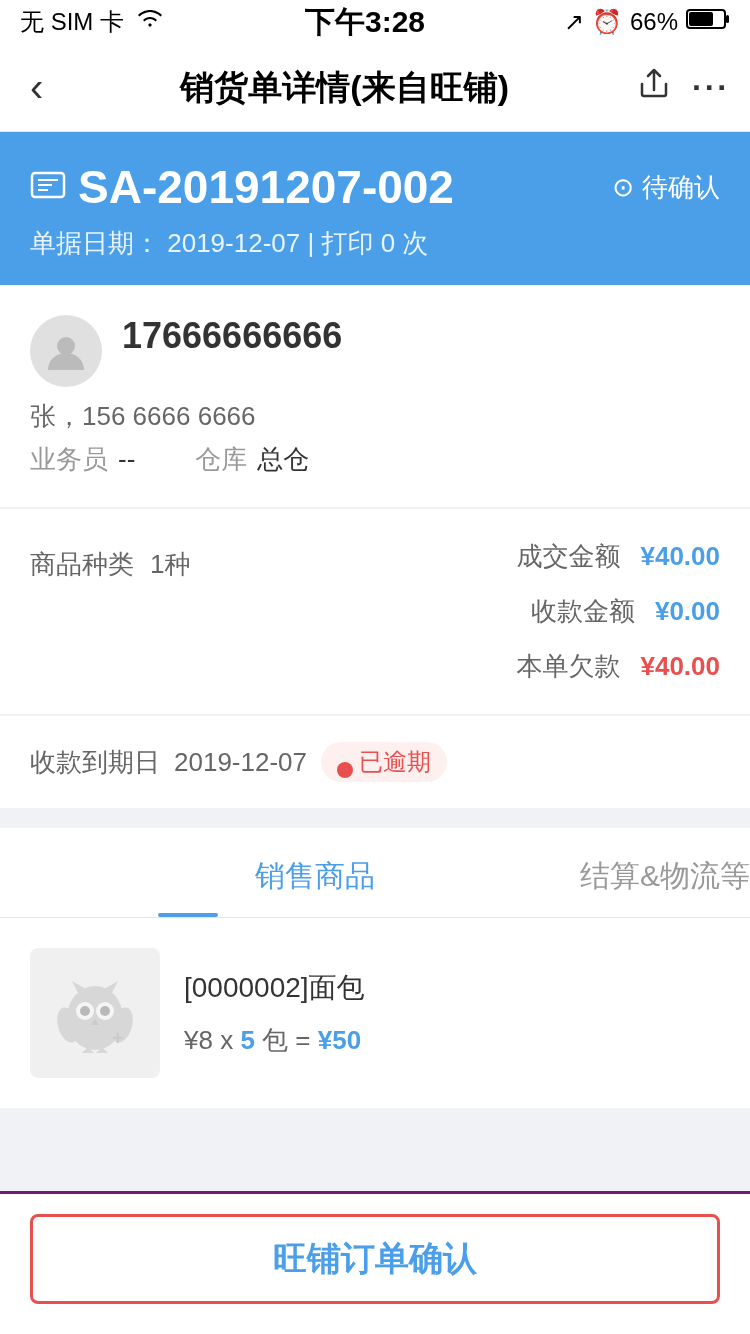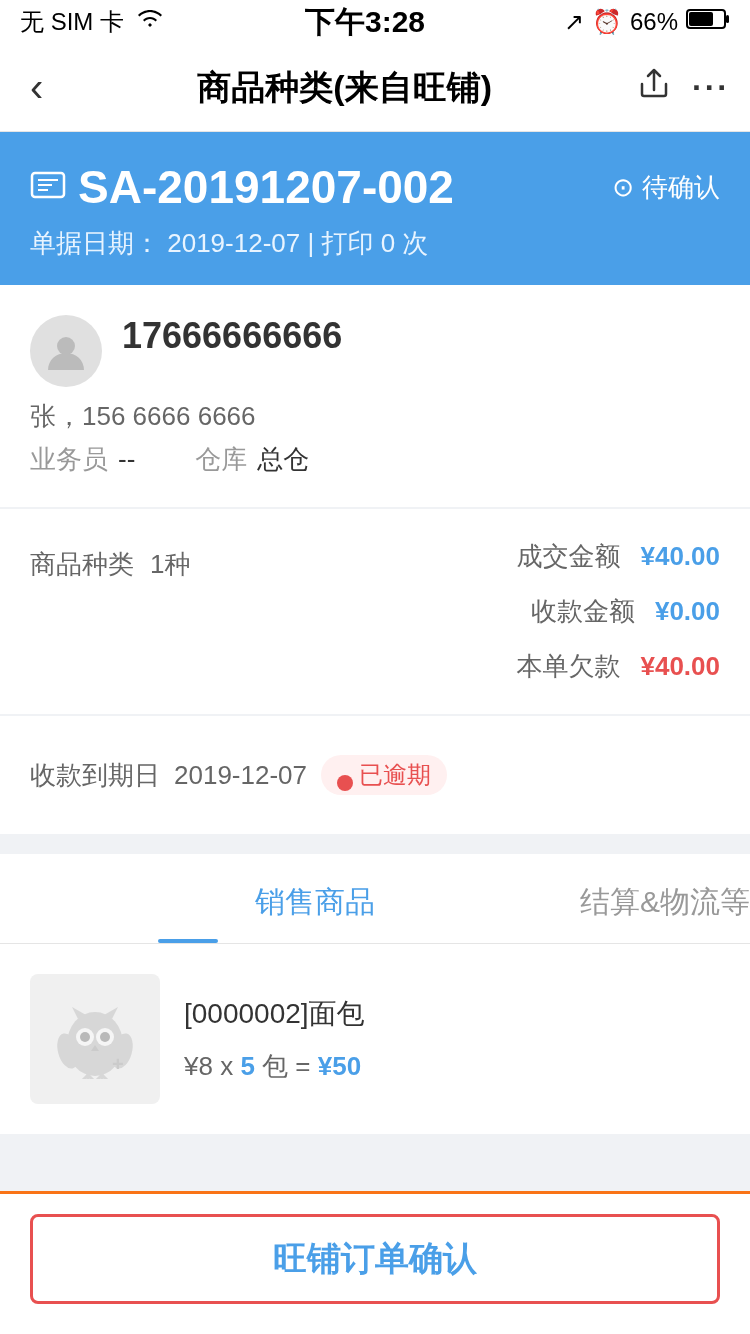--- a/index.html
+++ b/index.html
@@ -176,21 +176,21 @@
       gap: 20px;
       font-size: 26px;
     }
     .summary-row-label { color: #666; }
     .amount-blue { color: #4a9fe8; font-weight: 600; }
     .amount-red { color: #e85050; font-weight: 600; }
 
     
     .due-date-section {
       background: #fff;
-      padding: 39px 30px;
+      padding: 26px 30px;
       display: flex;
       align-items: center;
       gap: 14px;
       font-size: 26px;
       color: #666;
       margin-bottom: 20px;
     }
     .overdue-badge {
       background: #fff0f0;
       color: #e85050;
@@ -285,21 +285,21 @@
     }
 
     
     .confirm-btn-container {
       position: fixed;
       bottom: 0;
       left: 0;
       width: 750px;
       background: #fff;
       padding: 20px 30px 30px;
-      border-top: 3px solid #f97316;
+      border-top: 3px solid #701a75;
     }
     .confirm-btn {
       width: 100%;
       height: 90px;
       background: #fff;
       border: 3px solid #e85050;
       border-radius: 8px;
       font-size: 34px;
       font-weight: 600;
       color: #4a9fe8;
@@ -338,21 +338,21 @@
         <rect x="1" y="2" width="38" height="18" rx="3" ry="3" fill="none" stroke="#000" stroke-width="2"></rect>
         <rect x="40" y="7" width="3" height="8" rx="1.5" fill="#000"></rect>
         <rect x="3" y="4" width="24" height="14" rx="2" fill="#000"></rect>
       </svg>
     </span>
   </div>
 </div>
 
 <div class="nav-bar">
   <div class="nav-back">‹</div>
-  <div class="nav-title">商品种类(来自旺铺)</div>
+  <div class="nav-title">销货单详情(来自旺铺)</div>
   <div class="nav-right">
     <span style="font-size:32px;">
       <svg width="36" height="36" viewBox="0 0 36 36" fill="none">
         <path d="M6 18v10a2 2 0 002 2h20a2 2 0 002-2V18" stroke="#333" stroke-width="2.5" stroke-linecap="round"></path>
         <path d="M18 4v20M12 10l6-6 6 6" stroke="#333" stroke-width="2.5" stroke-linecap="round" stroke-linejoin="round"></path>
       </svg>
     </span>
     <span style="font-size:32px; font-weight:700; letter-spacing:2px; color:#333;">···</span>
   </div>
 </div>

